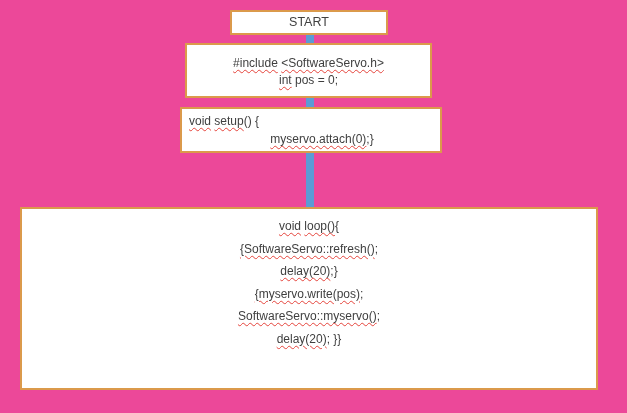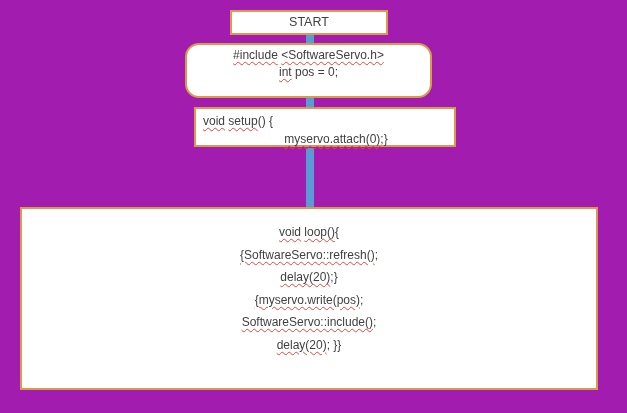--- a/index.html
+++ b/index.html
@@ -6,21 +6,21 @@
     --border: #DB9A4B;
     --connector: #5B9BD5;
     --text: #3F3F3F;
     --squiggle: #E5443C;
   }
   html, body { margin: 0; padding: 0; background: #ffffff; }
   .canvas {
     position: relative;
     width: 627px;
     height: 413px;
-    background: #a21caf;
+    background: #ec4899;
     overflow: hidden;
     font-family: "Liberation Sans", sans-serif;
     color: var(--text);
   }
   .connector {
     position: absolute;
     width: 8px;
     background: var(--connector);
     z-index: 0;
   }
@@ -37,24 +37,24 @@
   .center .line { text-align: center; }
   .sq {
     text-decoration-line: underline;
     text-decoration-style: wavy;
     text-decoration-color: var(--squiggle);
     text-decoration-thickness: 1px;
     text-underline-offset: 2px;
   }
   
   .box-start   { left: 230px; top: 10px;  width: 158px; height: 25px; line-height: 20px; font-size: 12.5px; }
-  .box-include { left: 185px; top: 43px;  width: 247px; height: 55px; padding-top: 2px; line-height: 17px; border-radius: 14px; }
-  .box-setup   { left: 180px; top: 107px; width: 262px; height: 40px; padding: 3px 0 0 7px; line-height: 18px; margin-left: 14px; }
+  .box-include { left: 185px; top: 43px;  width: 247px; height: 55px; padding-top: 10px; line-height: 17px; }
+  .box-setup   { left: 180px; top: 107px; width: 262px; height: 46px; padding: 3px 0 0 7px; line-height: 18px; }
   .box-setup .line:nth-child(2) { padding-left: 15px; text-align: center; }
-  .box-loop    { left: 20px;  top: 207px; width: 578px; height: 183px; padding-top: 12px; line-height: 22.5px; }
+  .box-loop    { left: 20px;  top: 207px; width: 578px; height: 183px; padding-top: 6px; line-height: 22.5px; }
   .conn-1 { left: 306px; top: 33px;  height: 12px; }
   .conn-2 { left: 306px; top: 95px;  height: 14px; }
   .conn-3 { left: 306px; top: 148px; height: 62px; }
 </style>
 </head>
 <body>
 
 <div class="canvas">
 
   <div class="connector conn-1"></div>
@@ -73,17 +73,17 @@
   <div class="fbox box-setup">
       <div class="line"><span class="sq">void</span><span> </span><span class="sq">setup</span><span>() {</span></div>
       <div class="line"><span class="sq">myservo.attach(0)</span><span>;}</span></div>
     </div>
 
   <div class="fbox box-loop center">
       <div class="line"><span class="sq">void</span><span> </span><span class="sq">loop()</span><span>{</span></div>
       <div class="line"><span class="sq">{SoftwareServo::refresh()</span><span>;</span></div>
       <div class="line"><span class="sq">delay(20)</span><span>;}</span></div>
       <div class="line"><span class="sq">{myservo.write(pos)</span><span>;</span></div>
-      <div class="line"><span class="sq">SoftwareServo::include()</span><span>;</span></div>
+      <div class="line"><span class="sq">SoftwareServo::myservo()</span><span>;</span></div>
       <div class="line"><span class="sq">delay(20)</span><span>; }}</span></div>
     </div>
 
 </div>
 
 </body></html>

